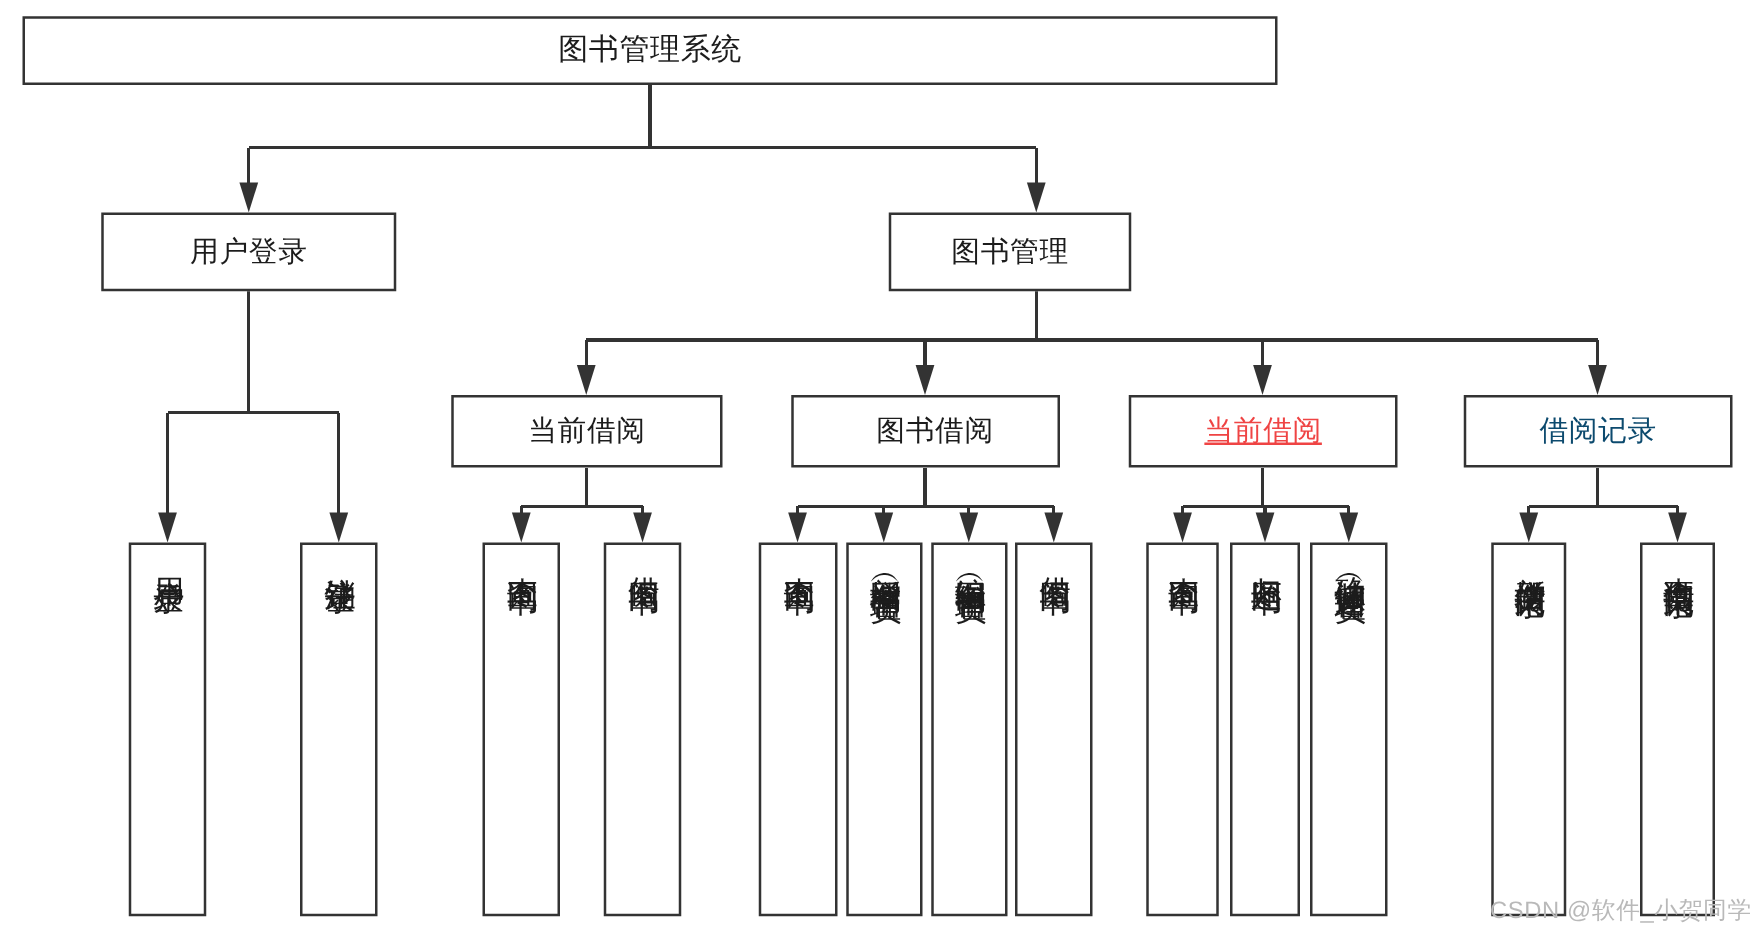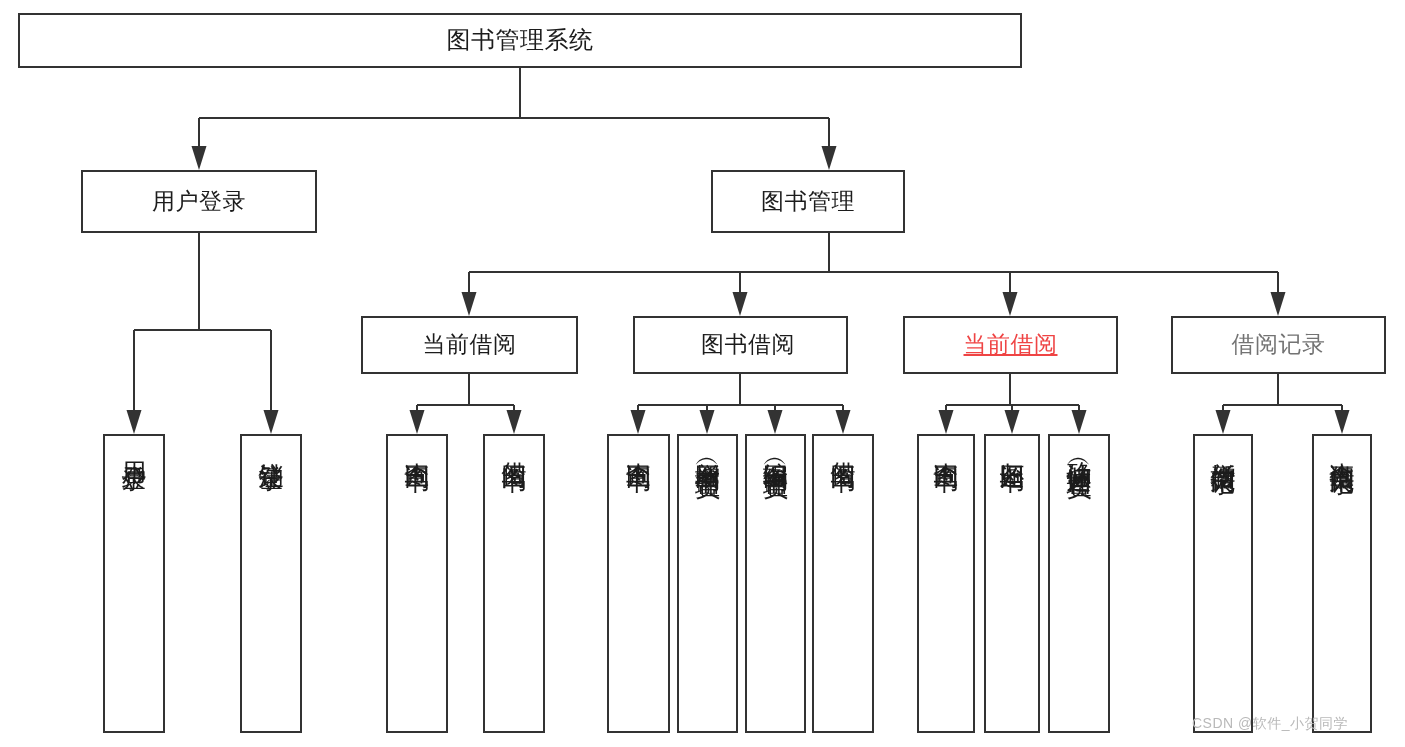--- a/index.html
+++ b/index.html
@@ -58,21 +58,21 @@
     text-orientation: upright;
     font-size: 25px;
     letter-spacing: 2px;
     line-height: 1;
   }
   .node.root .node-label {
     font-size: 24px;
   }
   .watermark {
     position: absolute;
-    font-size: 14px;
+    font-size: 19px;
     color: #b9b9b9;
     white-space: nowrap;
     letter-spacing: 0.5px;
     user-select: none;
   }
 </style>
 </head>
 <body>
 
 <div id="diagram-canvas">
@@ -147,21 +147,21 @@
       <div class="node horiz" style="left: 361px; top: 316px; width: 217px; height: 58px; border-color: rgb(51, 51, 51); background: rgb(255, 255, 255);">
         <span class="node-label" style="color: rgb(28, 28, 28);">当前借阅</span>
       </div>
       <div class="node horiz" style="left: 633px; top: 316px; width: 215px; height: 58px; border-color: rgb(51, 51, 51); background: rgb(255, 255, 255); padding-left: 15px;">
         <span class="node-label" style="color: rgb(28, 28, 28);">图书借阅</span>
       </div>
       <div class="node horiz" style="left: 903px; top: 316px; width: 215px; height: 58px; border-color: rgb(51, 51, 51); background: rgb(255, 255, 255);">
         <span class="node-label" style="color: #ef4444; text-decoration: underline;">当前借阅</span>
       </div>
       <div class="node horiz" style="left: 1171px; top: 316px; width: 215px; height: 58px; border-color: rgb(51, 51, 51); background: rgb(255, 255, 255);">
-        <span class="node-label" style="color: #737373;">借阅记录</span>
+        <span class="node-label" style="color: #0c4a6e;">借阅记录</span>
       </div>
       <div class="node vert" style="left: 103px; top: 434px; width: 62px; height: 299px; border-color: rgb(51, 51, 51); background: rgb(255, 255, 255);">
         <span class="node-label" style="color: rgb(28, 28, 28);">用户登录</span>
       </div>
       <div class="node vert" style="left: 240px; top: 434px; width: 62px; height: 299px; border-color: rgb(51, 51, 51); background: rgb(255, 255, 255);">
         <span class="node-label" style="color: rgb(28, 28, 28);">注销登录</span>
       </div>
       <div class="node vert" style="left: 386px; top: 434px; width: 62px; height: 299px; border-color: rgb(51, 51, 51); background: rgb(255, 255, 255);">
         <span class="node-label" style="color: rgb(28, 28, 28);">查询图书</span>
       </div>

